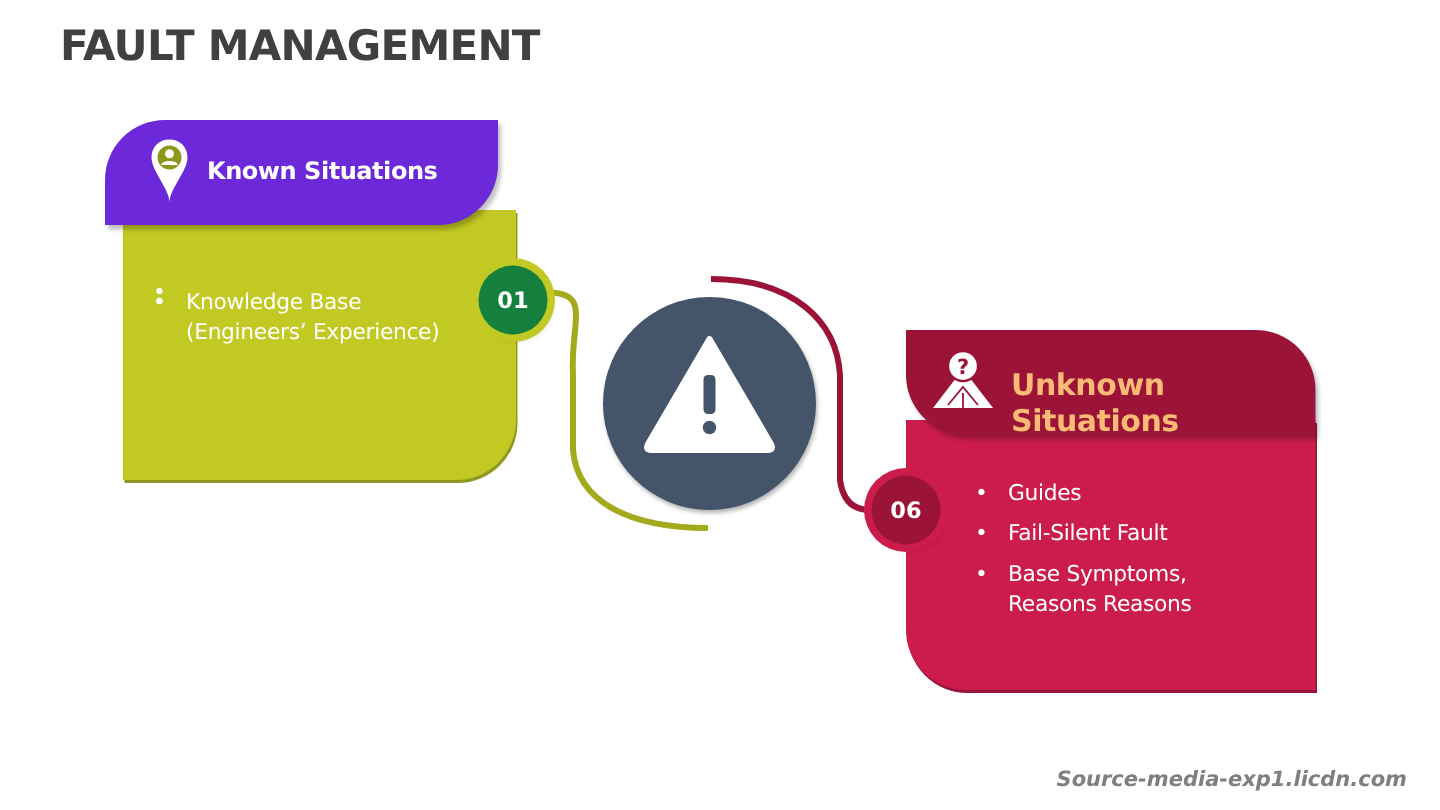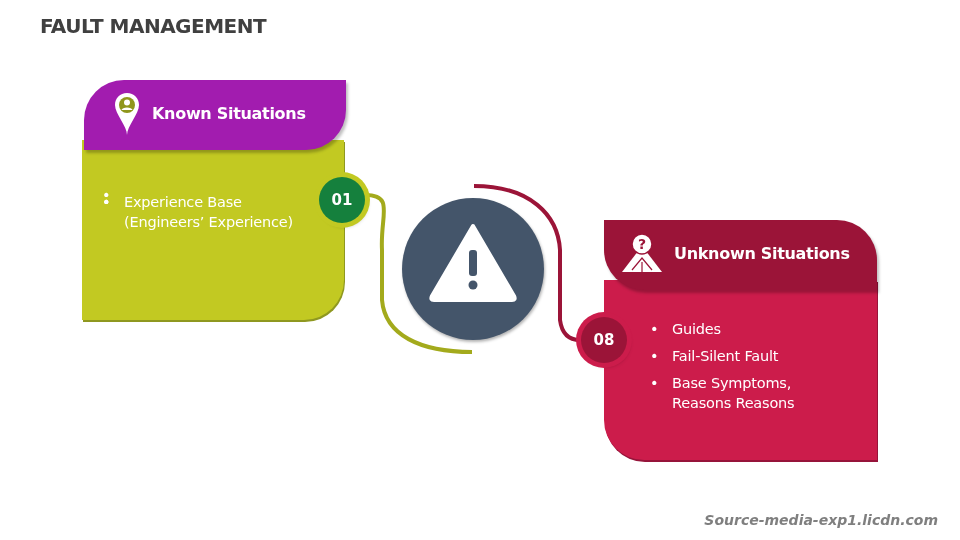--- a/index.html
+++ b/index.html
@@ -2,33 +2,33 @@
 <html><head>
 <meta charset="utf-8">
 <style>
   html, body { margin: 0; padding: 0; }
   body {
     width: 960px; height: 540px; background: #ffffff; position: relative; overflow: hidden;
     font-family: "DejaVu Sans", "Liberation Sans", sans-serif;
   }
   .title {
     position: absolute; left: 40px; top: 14px;
-    font-size: 20px; font-weight: bold; color: #404040; letter-spacing: -0.5px;
+    font-size: 28px; font-weight: bold; color: #404040; letter-spacing: -0.5px;
   }
   .svg-layer { position: absolute; left: 0; top: 0; }
 
   
   .card1-body {
     position: absolute; left: 82px; top: 140px; width: 262px; height: 180px;
     background: #c2c922; border-radius: 0 0 40px 0;
     box-shadow: 1px 2px 0 #8f9820;
   }
   .card1-head {
-    position: absolute; left: 84px; top: 80px; width: 262px; height: 70px;
-    background: #a21caf; border-radius: 40px 0 40px 0;
+    position: absolute; left: 70px; top: 80px; width: 262px; height: 70px;
+    background: #6d28d9; border-radius: 40px 0 40px 0;
     box-shadow: 2px 3px 3px rgba(0,0,0,0.25);
     text-align: center;
   }
   .card1-head .label {
     position: absolute; left: 68px; top: 24px; color: #fff; font-weight: bold; font-size: 16px;
     letter-spacing: -0.3px;
   }
   .card1-head .icon { position: absolute; left: 30px; top: 12px; }
 
   .list { position: absolute; margin: 0; padding: 0; list-style: none; color: #fff; font-size: 14.5px; line-height: 20px; }
@@ -42,21 +42,21 @@
     position: absolute; left: 604px; top: 280px; width: 273px; height: 180px;
     background: #cc1c4b; border-radius: 0 0 0 40px;
     box-shadow: 1px 2px 0 #96143a;
   }
   .card2-head {
     position: absolute; left: 604px; top: 220px; width: 273px; height: 70px;
     background: #9b1438; border-radius: 0 40px 0 40px;
     box-shadow: 2px 3px 3px rgba(0,0,0,0.25);
   }
   .card2-head .label {
-    position: absolute; left: 70px; top: 24px; color: #ffffff; font-weight: bold; font-size: 16px;
+    position: absolute; left: 70px; top: 24px; color: #fdba74; font-weight: bold; font-size: 20px;
     letter-spacing: -0.3px;
   }
   .card2-head .icon { position: absolute; left: 16px; top: 12px; }
 
   .badge {
     position: absolute; width: 46px; height: 46px; border-radius: 50%;
     color: #fff; font-weight: bold; font-size: 15px;
     display: flex; align-items: center; justify-content: center;
   }
   .badge1 { left: 319px; top: 177px; background: #15803d; box-shadow: 0 0 0 5px #c2c922, 2px 3px 4px rgba(0,0,0,0.35); }
@@ -91,21 +91,21 @@
       <circle cx="13" cy="13" r="8" fill="#8f961c"></circle>
       <circle cx="13" cy="10.5" r="3" fill="#ffffff"></circle>
       <path d="M7.5 18 C8 14.5 18 14.5 18.5 18 Z" fill="#ffffff"></path>
     </svg>
   </span>
   <span class="label">Known Situations</span>
 </div>
 <ul class="list list1">
   <li><span class="bullet">•</span></li>
   <li><span class="bullet">•</span></li>
-  <li><span class="bullet">•</span><span>Experience Base</span><br><span>(Engineers’ Experience)</span></li>
+  <li><span class="bullet">•</span><span>Knowledge Base</span><br><span>(Engineers’ Experience)</span></li>
 </ul>
 <div class="badge badge1">01</div>
 
 <div class="alert-circle">
   <svg width="90" height="80" viewBox="0 0 90 80">
     <path d="M45 4 L86 74 Q88 78 84 78 L6 78 Q2 78 4 74 Z" fill="#ffffff" stroke="#ffffff" stroke-width="4" stroke-linejoin="round"></path>
     <rect x="41" y="28" width="8" height="26" rx="3" fill="#44556a"></rect>
     <circle cx="45" cy="63" r="4.5" fill="#44556a"></circle>
   </svg>
 </div>
@@ -121,15 +121,15 @@
       <line x1="22" y1="30" x2="22" y2="40" stroke="#9b1438" stroke-width="1.2"></line>
     </svg>
   </span>
   <span class="label">Unknown Situations</span>
 </div>
 <ul class="list list2">
   <li><span class="bullet">•</span><span>Guides</span></li>
   <li><span class="bullet">•</span><span>Fail-Silent Fault</span></li>
   <li><span class="bullet">•</span><span>Base Symptoms,</span><br><span>Reasons Reasons</span></li>
 </ul>
-<div class="badge badge2">08</div>
+<div class="badge badge2">06</div>
 
 <div class="source">Source-media-exp1.licdn.com</div>
 
 </body></html>

